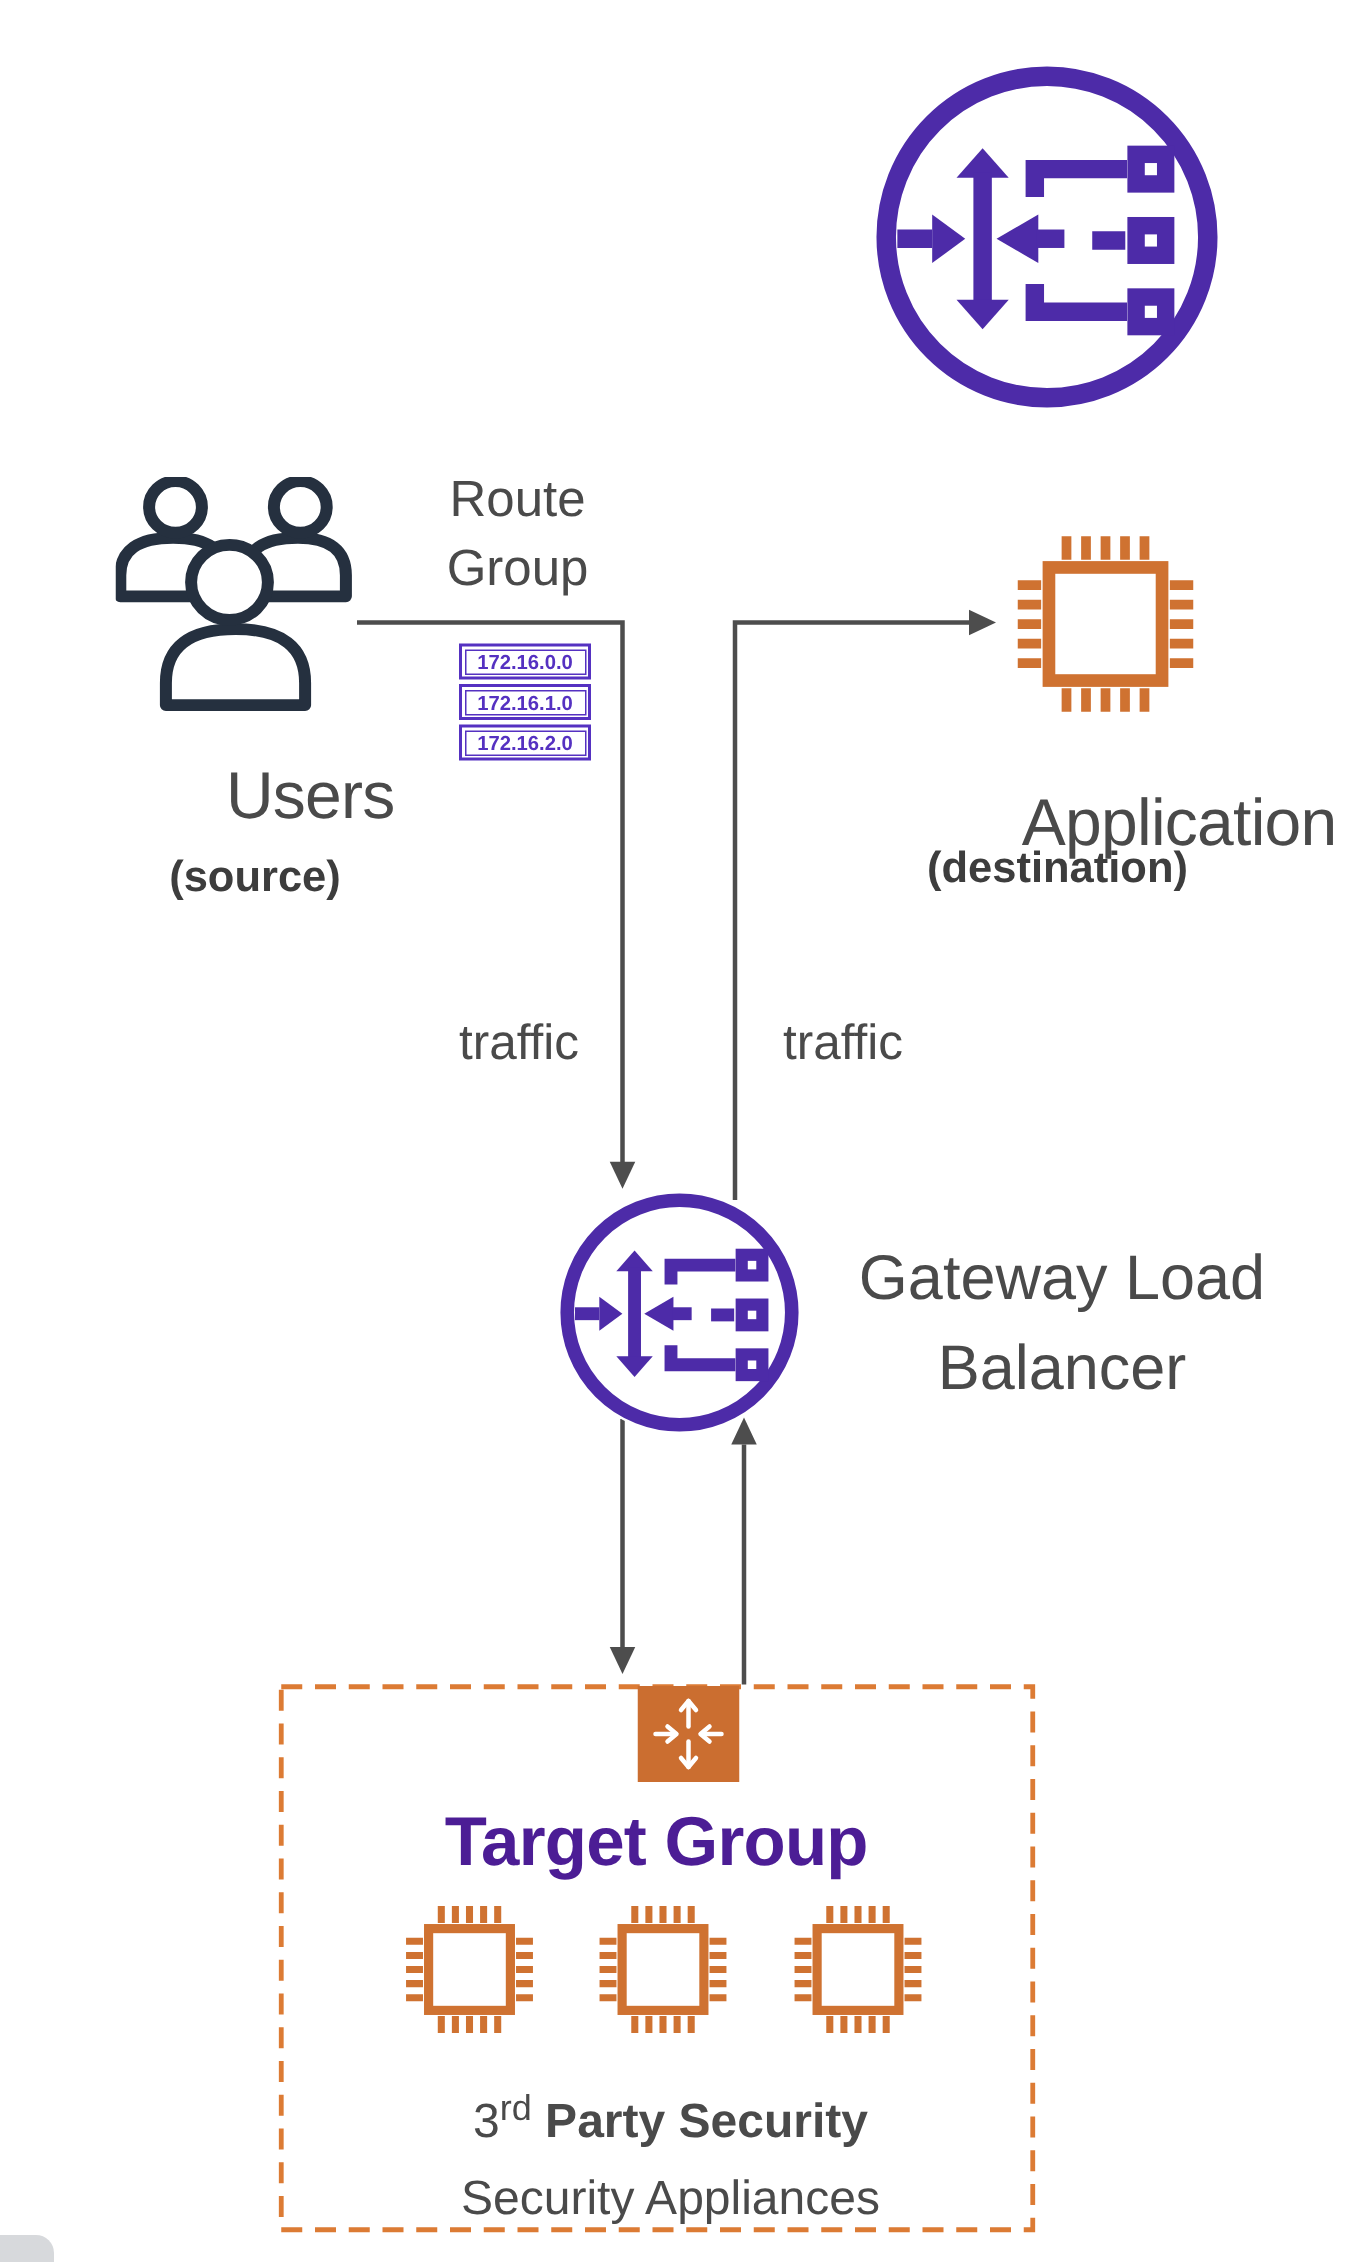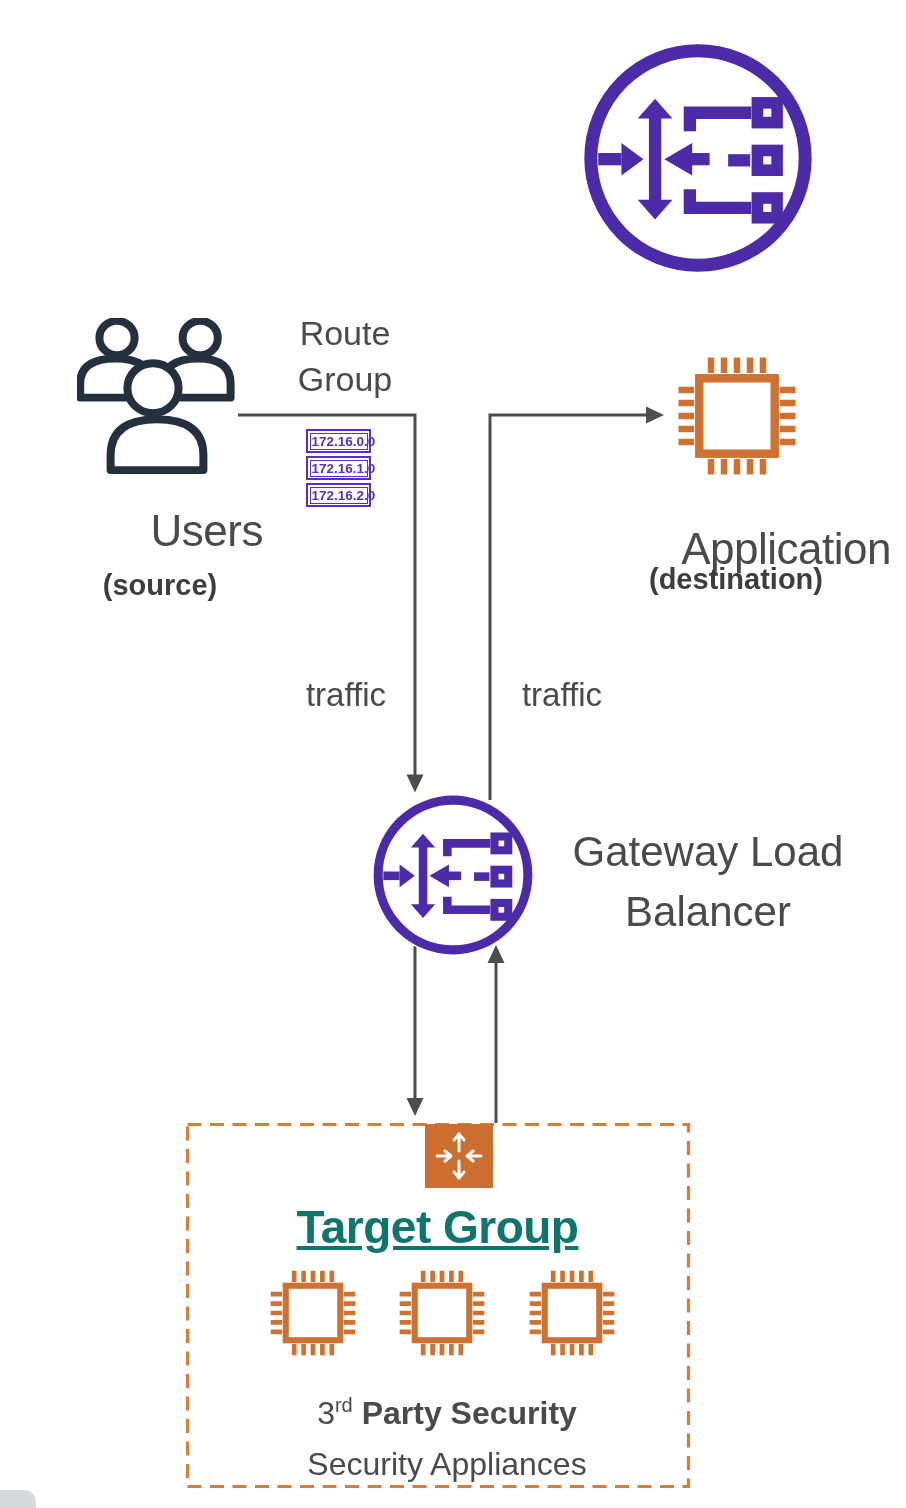--- a/index.html
+++ b/index.html
@@ -9,25 +9,25 @@
   }
   svg{display:block;}
   .connectors{position:absolute;left:0;top:0;z-index:1;}
   .node{position:absolute;z-index:2;}
   .txt{position:absolute;z-index:3;text-align:center;}
   .label-lg{font-size:44px;color:#4a4a4a;letter-spacing:-0.5px;text-align:right;}
   .label-bold{font-size:29px;font-weight:bold;color:#3d3d3d;}
   .rt-label{font-size:34px;line-height:46px;color:#4a4a4a;}
   .traffic{font-size:33px;color:#4a4a4a;}
   .gwlb-label{font-size:42px;line-height:60px;color:#4a4a4a;}
-  .tg-title{font-size:46px;font-weight:600;color:#0f766e;letter-spacing:-0.5px;text-decoration:underline;}
+  .tg-title{font-size:46px;font-weight:600;color:#4c1d95;letter-spacing:-0.5px;}
   .tg-caption{font-size:32px;line-height:51px;color:#4a4a4a;}
-  .tg-caption sup{font-size:20px;margin-top:13px;}
+  .tg-caption sup{font-size:24px;margin-top:13px;}
   .pre{white-space:pre-wrap;font-weight:bold;}
-  .rt-entries{position:absolute;left:306px;top:429px;width:65px;z-index:3;}
+  .rt-entries{position:absolute;left:306px;top:429px;width:88px;z-index:3;}
   .rt-entry{
     box-sizing:border-box;border:2.5px solid #5531c1;padding:1.5px;margin-bottom:3px;background:#fff;
   }
   .rt-entry-inner{
     border:1.5px solid #5531c1;font-size:13.5px;font-weight:bold;color:#5531c1;
     text-align:center;line-height:15px;padding:0 1px;
   }
   .corner-artifact{
     position:absolute;left:-16px;top:1490px;width:52px;height:36px;border-radius:12px;
     background:#d7d9dc;z-index:0;
@@ -112,42 +112,42 @@
         <use href="#g-gwlb"></use>
       </svg>
   </div>
 
   <div class="node" style="left:77px;top:318px;width:160px;height:156px">
     <svg width="160" height="156" viewBox="0 0 100 100" preserveAspectRatio="none">
         <use href="#g-users"></use>
       </svg>
   </div>
   <div class="txt label-lg" style="left:57px;top:506px;width:206px">Users</div>
-  <div class="txt label-bold" style="left:57px;top:569px;width:206px">(source)</div>
+  <div class="txt label-bold" style="left:67px;top:569px;width:206px">(source)</div>
 
   <div class="txt rt-label" style="left:270px;top:310px;width:150px">Route Group</div>
   <div class="rt-entries">
     <div class="rt-entry">
       <div class="rt-entry-inner">172.16.0.0</div>
     </div>
     <div class="rt-entry">
       <div class="rt-entry-inner">172.16.1.0</div>
     </div>
     <div class="rt-entry">
       <div class="rt-entry-inner">172.16.2.0</div>
     </div>
   </div>
 
   <div class="node" style="left:672px;top:351px;width:130px;height:130px">
     <svg width="130" height="130">
         <use href="#g-chip"></use>
       </svg>
   </div>
   <div class="txt label-lg" style="left:581px;top:524px;width:310px">Application</div>
-  <div class="txt label-bold" style="left:581px;top:563px;width:310px">(destination)</div>
+  <div class="txt label-bold" style="left:550px;top:563px;width:310px">(destination)</div>
 
   <div class="txt traffic" style="left:281px;top:676px;width:130px">traffic</div>
   <div class="txt traffic" style="left:497px;top:676px;width:130px">traffic</div>
 
   <div class="node" style="left:372px;top:794px;width:162px;height:162px;background:#fff;border-radius:50%">
     <svg width="162" height="162">
         <use href="#g-gwlb"></use>
       </svg>
   </div>
   <div class="txt gwlb-label" style="left:543px;top:822px;width:330px">Gateway Load Balancer</div>

